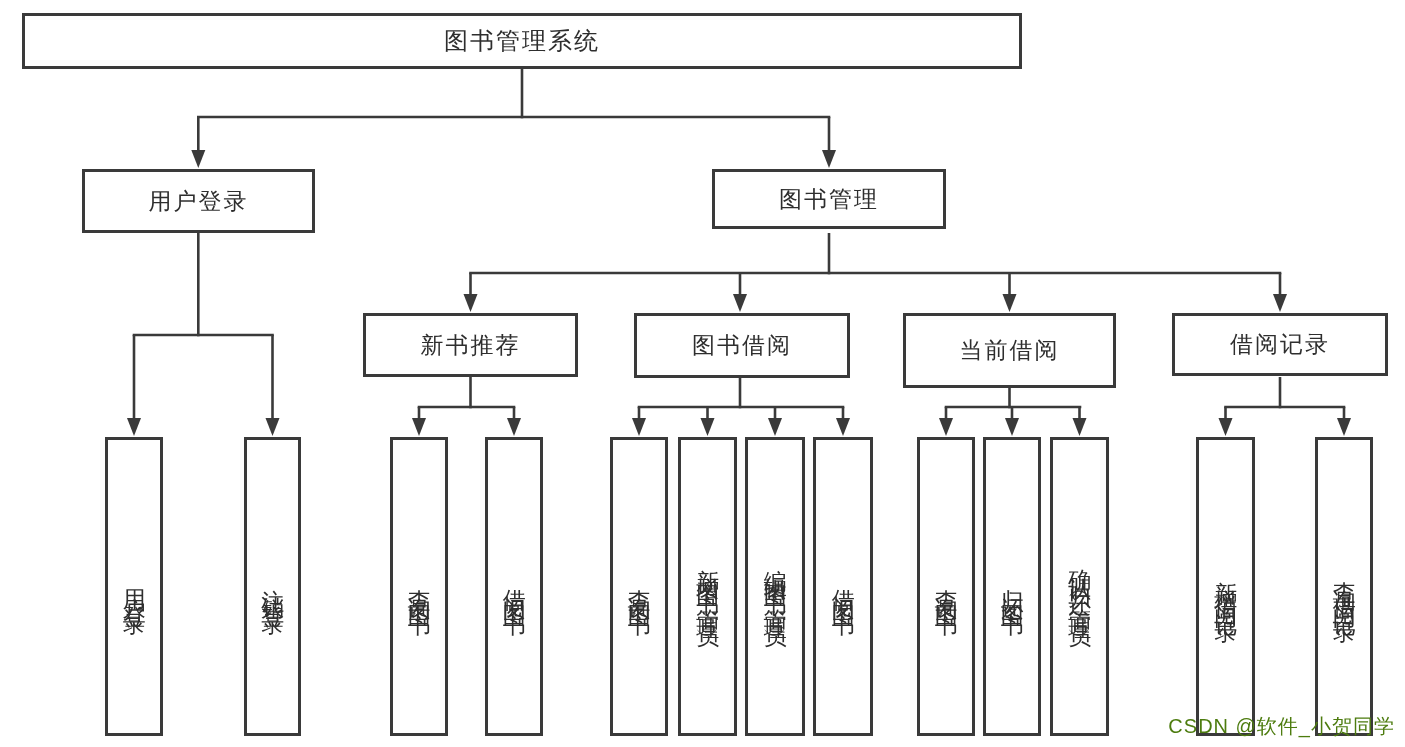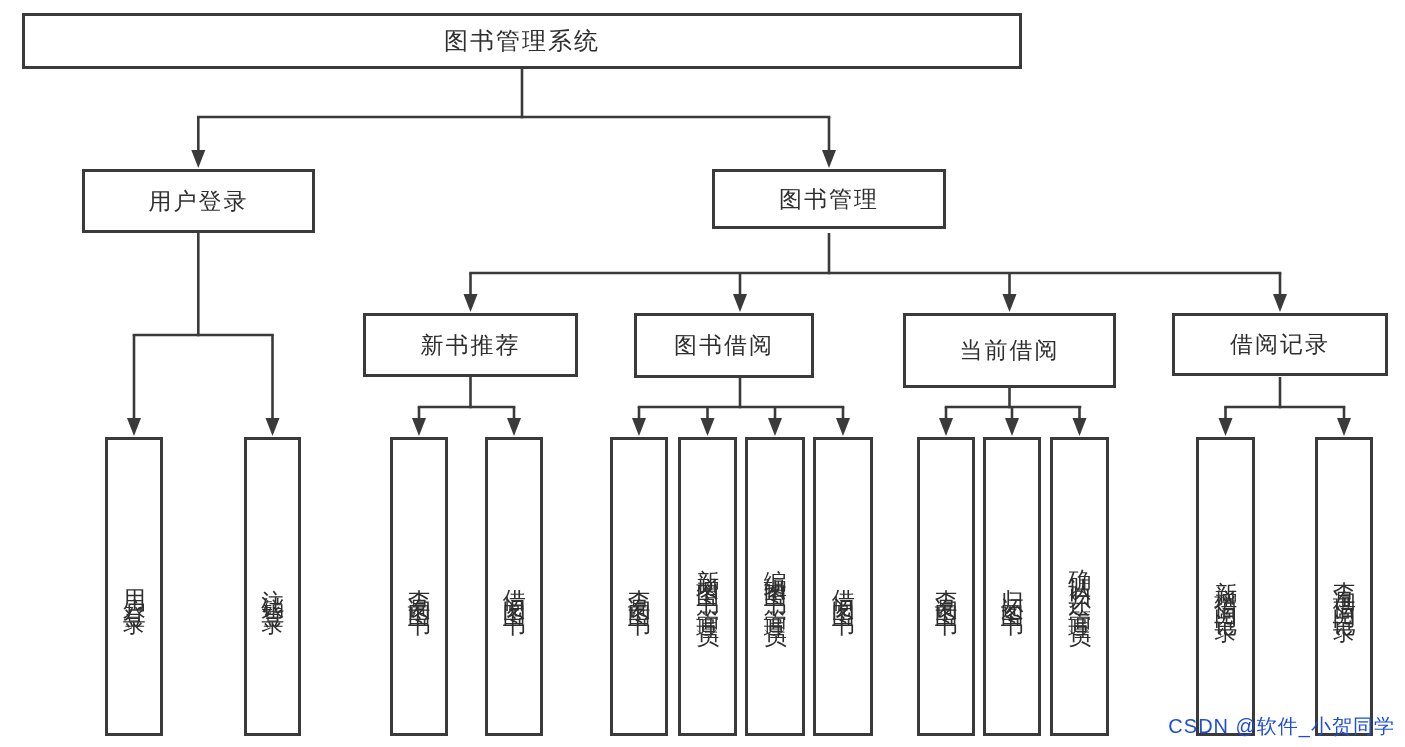--- a/index.html
+++ b/index.html
@@ -16,21 +16,21 @@
     text-align:center;white-space:nowrap;
   }
   .root{font-size:24px;}
   .leaf{
     writing-mode:vertical-rl;text-orientation:mixed;
     letter-spacing:8px;line-height:1.1;font-size:23px;white-space:normal;
   }
   #connectors{position:absolute;left:0;top:0;pointer-events:none;}
   .watermark{
     position:absolute;right:10px;bottom:7px;
-    color:#1d4ed8;font-size:20px;letter-spacing:1px;z-index:5;
+    color:#4d7c0f;font-size:20px;letter-spacing:1px;z-index:5;
   }
 </style>
 </head>
 <body>
 
 <div class="stage">
 
   <svg id="connectors" width="1405" height="747" viewBox="0 0 1405 747">
       <line x1="522" y1="68" x2="522" y2="118.3" stroke="#3a3a3a" stroke-width="2.6"></line>
       <line x1="197" y1="117" x2="830.3" y2="117" stroke="#3a3a3a" stroke-width="2.6"></line>
@@ -85,21 +85,21 @@
       <line x1="1344" y1="407" x2="1344" y2="422" stroke="#3a3a3a" stroke-width="2.6"></line>
       <polygon points="1337,418 1351,418 1344,436" fill="#3a3a3a"></polygon>
     </svg>
 
   <div class="box root" style="left:22px;top:13px;width:1000px;height:56px">图书管理系统</div>
 
   <div class="box" style="left:82px;top:169px;width:233px;height:64px">用户登录</div>
   <div class="box" style="left:712px;top:169px;width:234px;height:60px">图书管理</div>
 
   <div class="box" style="left:363px;top:313px;width:215px;height:64px">新书推荐</div>
-  <div class="box" style="left:634px;top:313px;width:180px;height:65px">图书借阅</div>
+  <div class="box" style="left:634px;top:313px;width:216px;height:65px">图书借阅</div>
   <div class="box" style="left:903px;top:313px;width:213px;height:75px">当前借阅</div>
   <div class="box" style="left:1172px;top:313px;width:216px;height:63px">借阅记录</div>
 
   <div class="box leaf" style="left:105px;top:437px;width:58px;height:299px">用户登录</div>
   <div class="box leaf" style="left:244px;top:437px;width:57px;height:299px">注销登录</div>
 
   <div class="box leaf" style="left:390px;top:437px;width:58px;height:299px">查询图书</div>
   <div class="box leaf" style="left:485px;top:437px;width:58px;height:299px">借阅图书</div>
 
   <div class="box leaf" style="left:610px;top:437px;width:58px;height:299px">查询图书</div>

